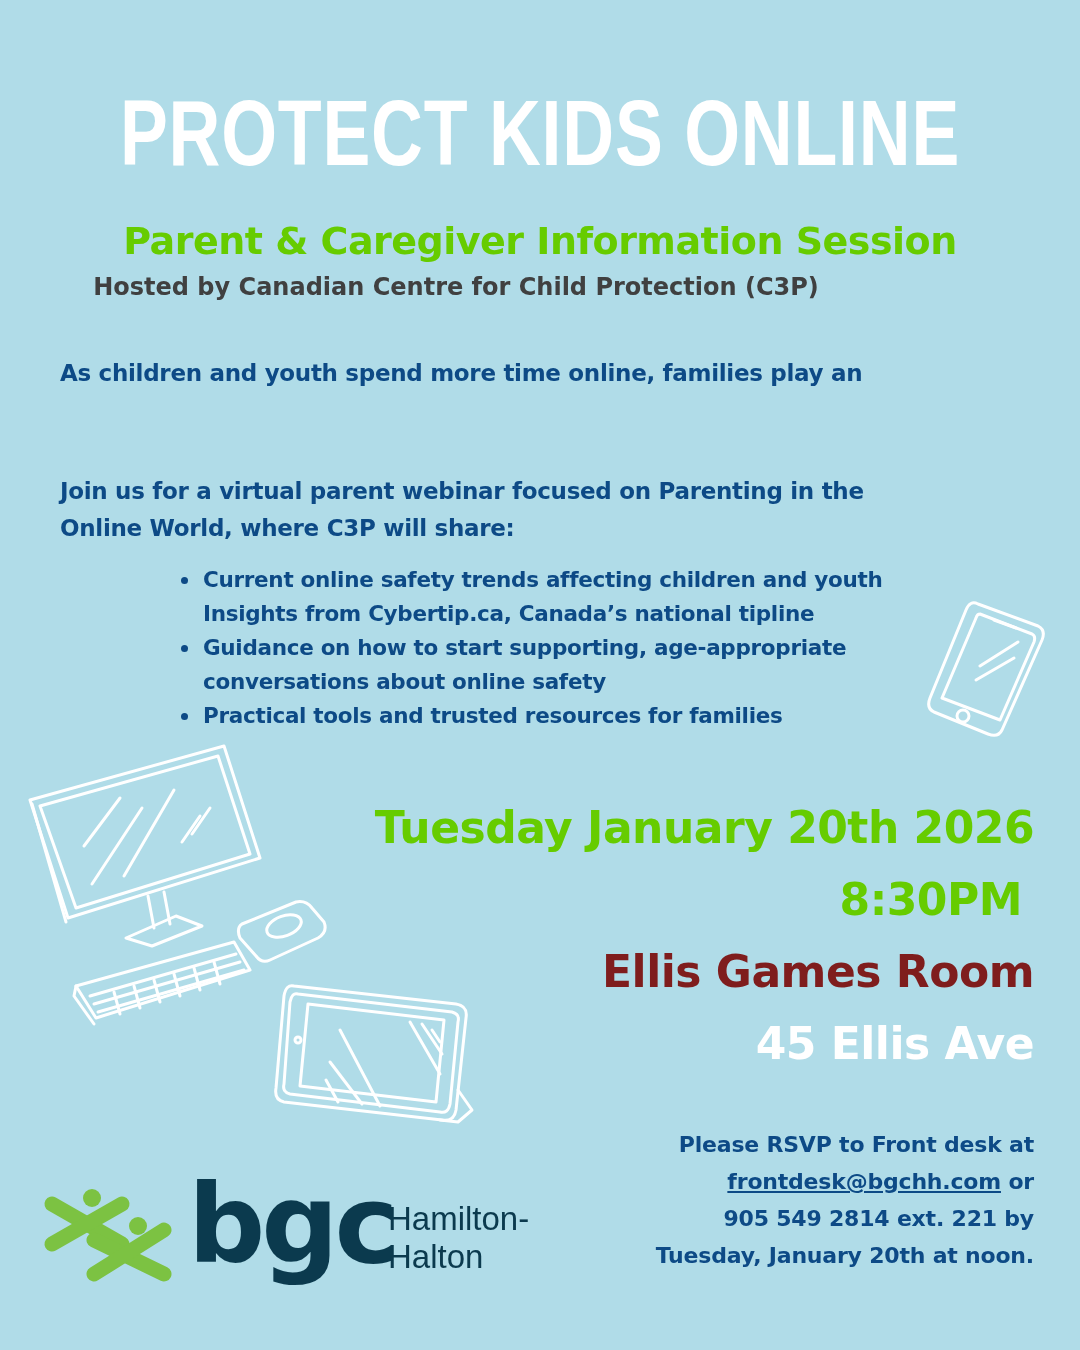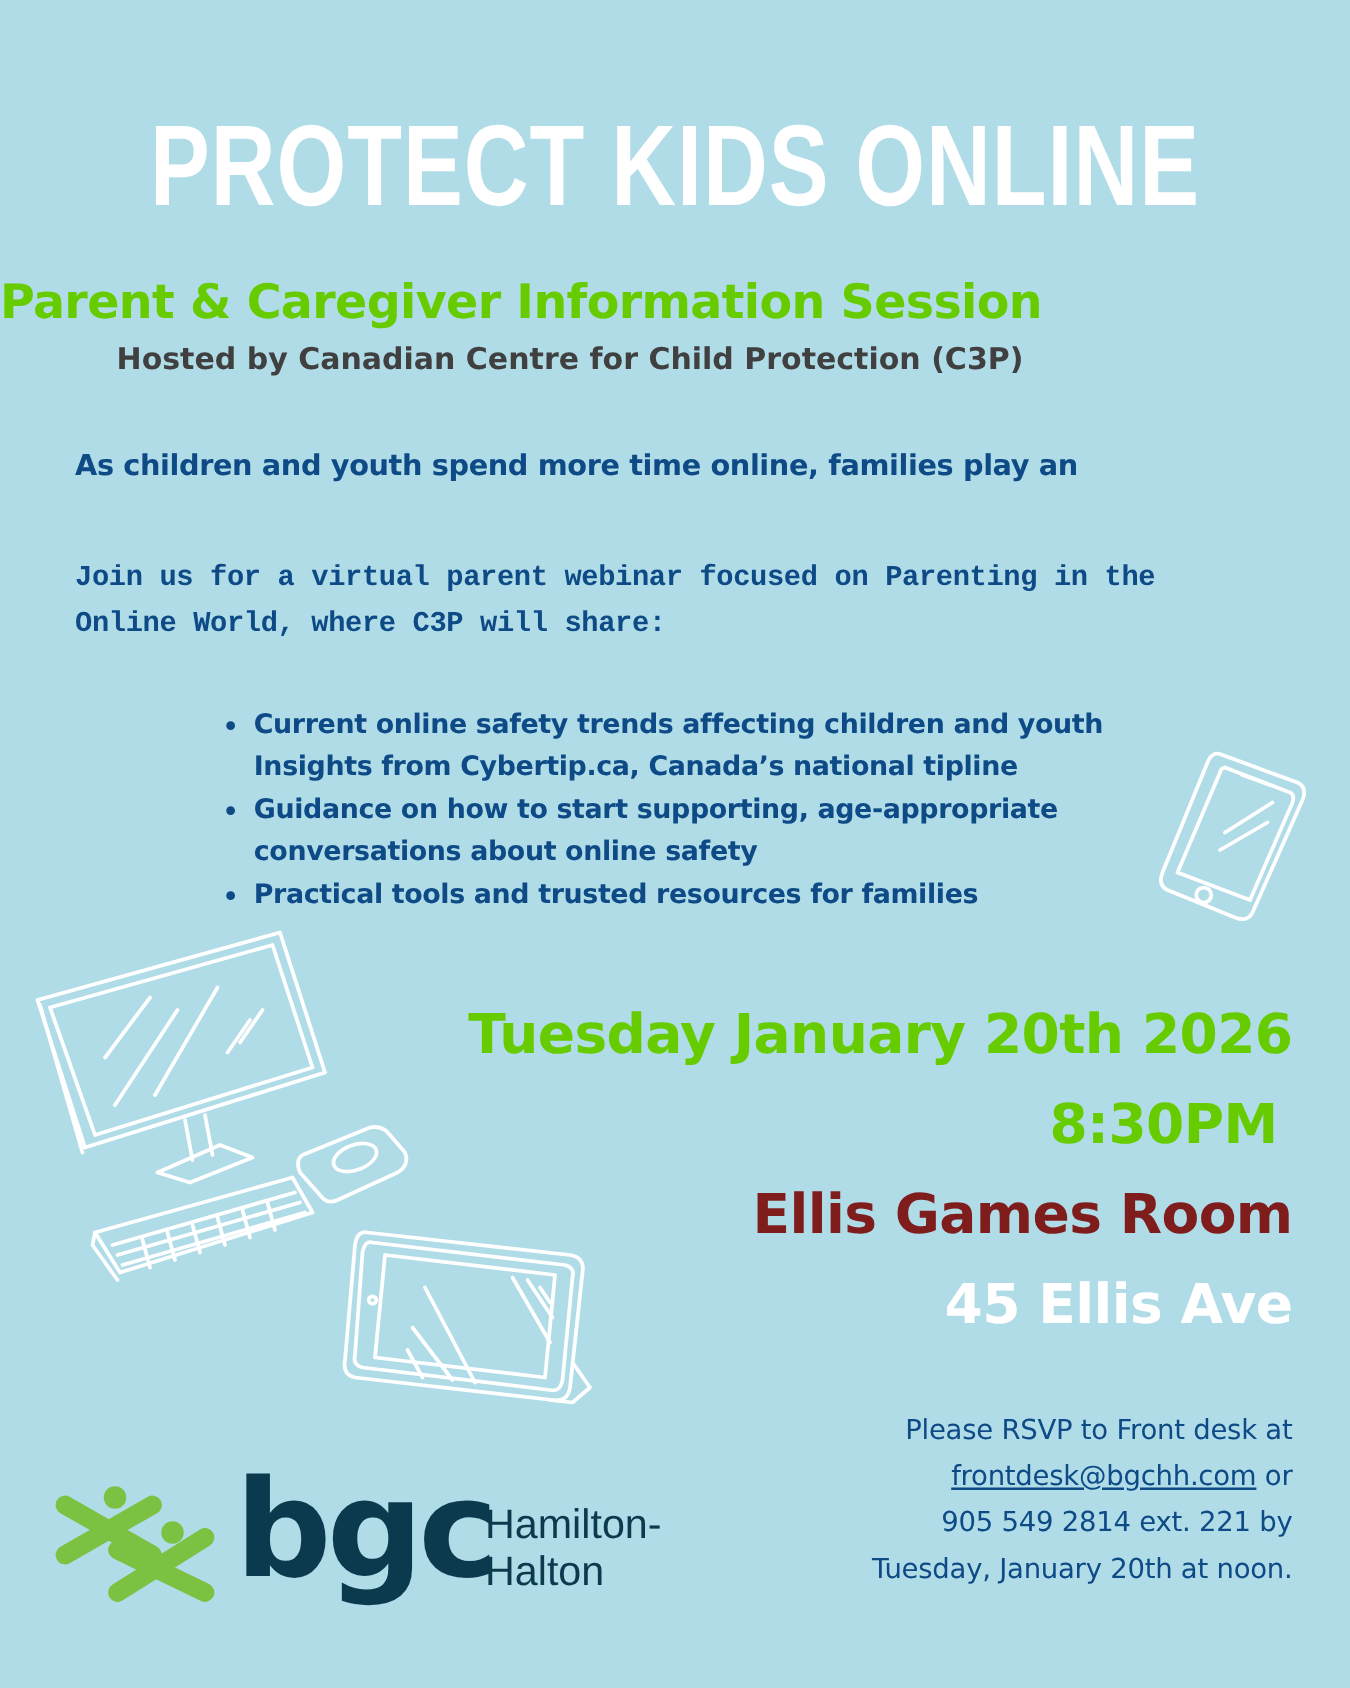--- a/index.html
+++ b/index.html
@@ -23,21 +23,21 @@
       font-family: "Liberation Sans", sans-serif;
       font-weight: bold;
       font-size: 92px;
       line-height: 110px;
       letter-spacing: 1px;
       transform: scaleX(0.78);
       transform-origin: center;
     }
     .subtitle {
       left: 0; width: 1080px; top: 216px;
-      text-align: left;
+      text-align: center;
       color: #66cc00;
       font-weight: bold;
       font-size: 38px;
       line-height: 50px;
       letter-spacing: -0.5px;
     }
     .hosted {
       left: 0; width: 912px; top: 270px;
       text-align: center;
       color: #404040;
@@ -47,21 +47,21 @@
     }
     .para {
       left: 60px; width: 960px;
       color: #0d4a86;
       font-weight: bold;
       font-size: 23px;
       line-height: 37px;
       letter-spacing: -0.3px;
     }
     .p1 { top: 355px; }
-    .p2 { top: 444px; font-family: Liberation Mono, monospace; }
+    .p2 { top: 473px; }
 
     .bullets {
       left: 178px; top: 563px; width: 760px;
       margin: 0; padding: 0;
       list-style: none;
       color: #0d4a86;
       font-weight: bold;
       font-size: 21.5px;
       line-height: 34px;
       letter-spacing: -0.3px;
@@ -87,21 +87,21 @@
     }
     .date { top: 798px; color: #66cc00; font-size: 44px; line-height: 60px; }
     .time { top: 870px; color: #66cc00; font-size: 44px; line-height: 60px; right: 58px; }
     .venue { top: 942px; color: #7f1d1d; font-size: 44px; line-height: 60px; }
     .addr { top: 1014px; color: #ffffff; font-size: 44px; line-height: 60px; }
 
     .rsvp {
       right: 46px; top: 1126px;
       text-align: right;
       color: #0d4a86;
-      font-weight: normal;
+      font-weight: bold;
       font-size: 22px;
       line-height: 37px;
       letter-spacing: -0.2px;
     }
     .rsvp a {
       color: #0d4a86;
       text-decoration: underline;
     }
     .logo-word {
       left: 188px; top: 1160px;

